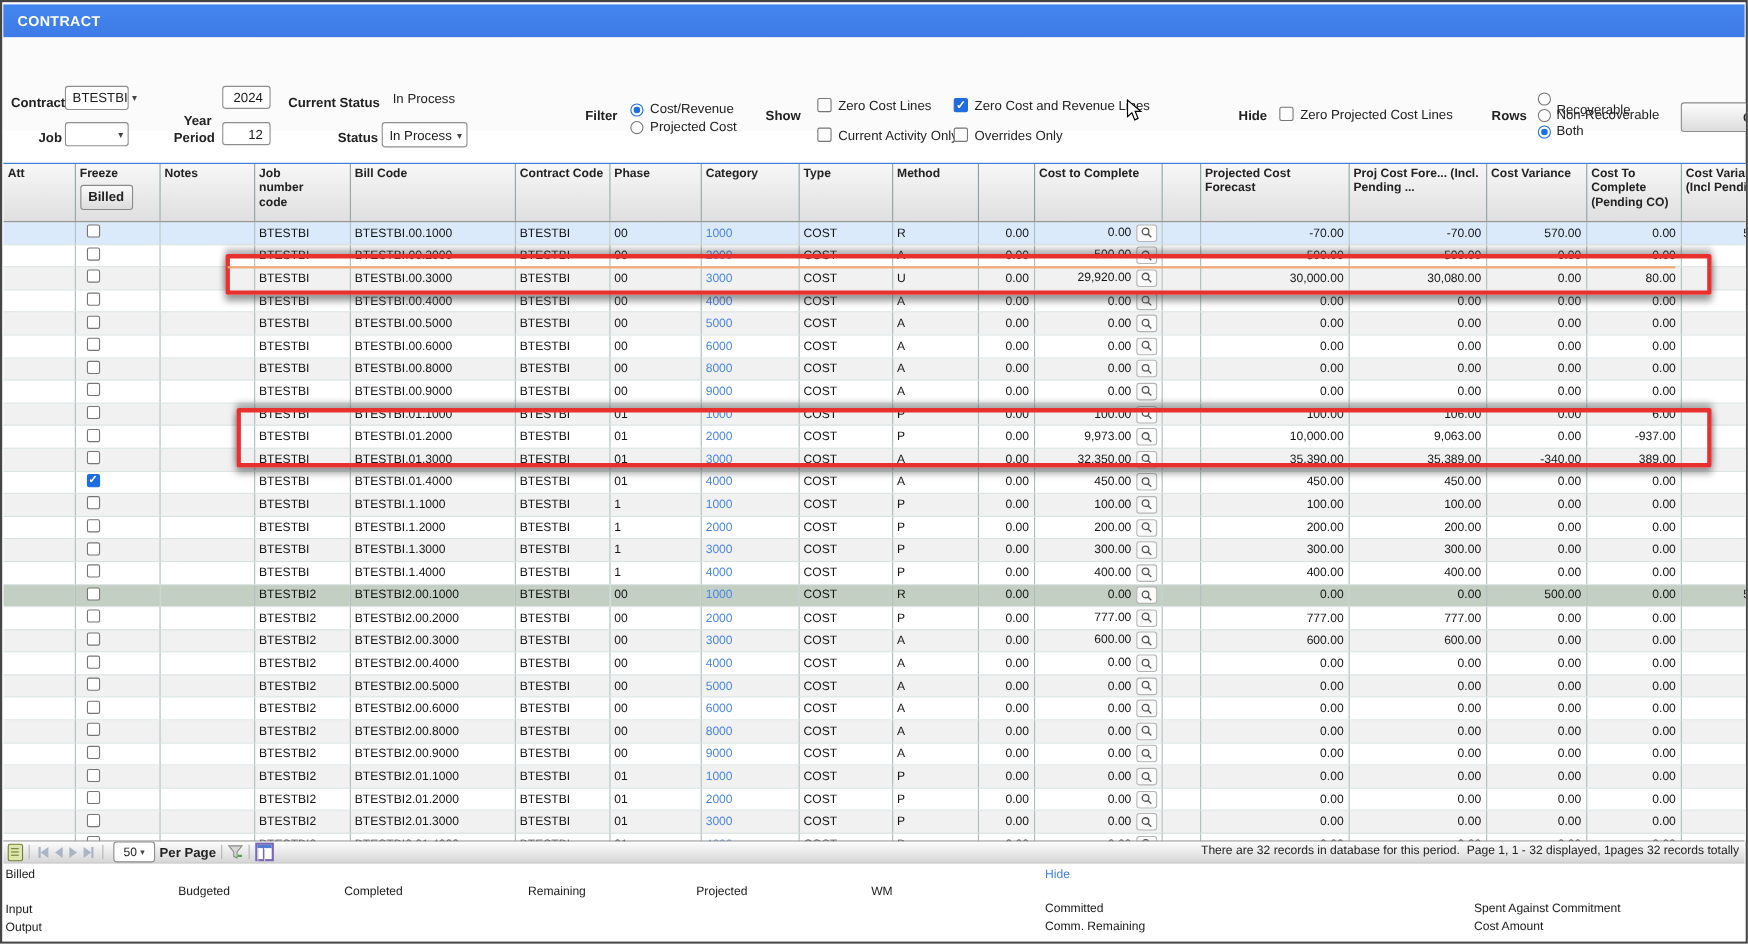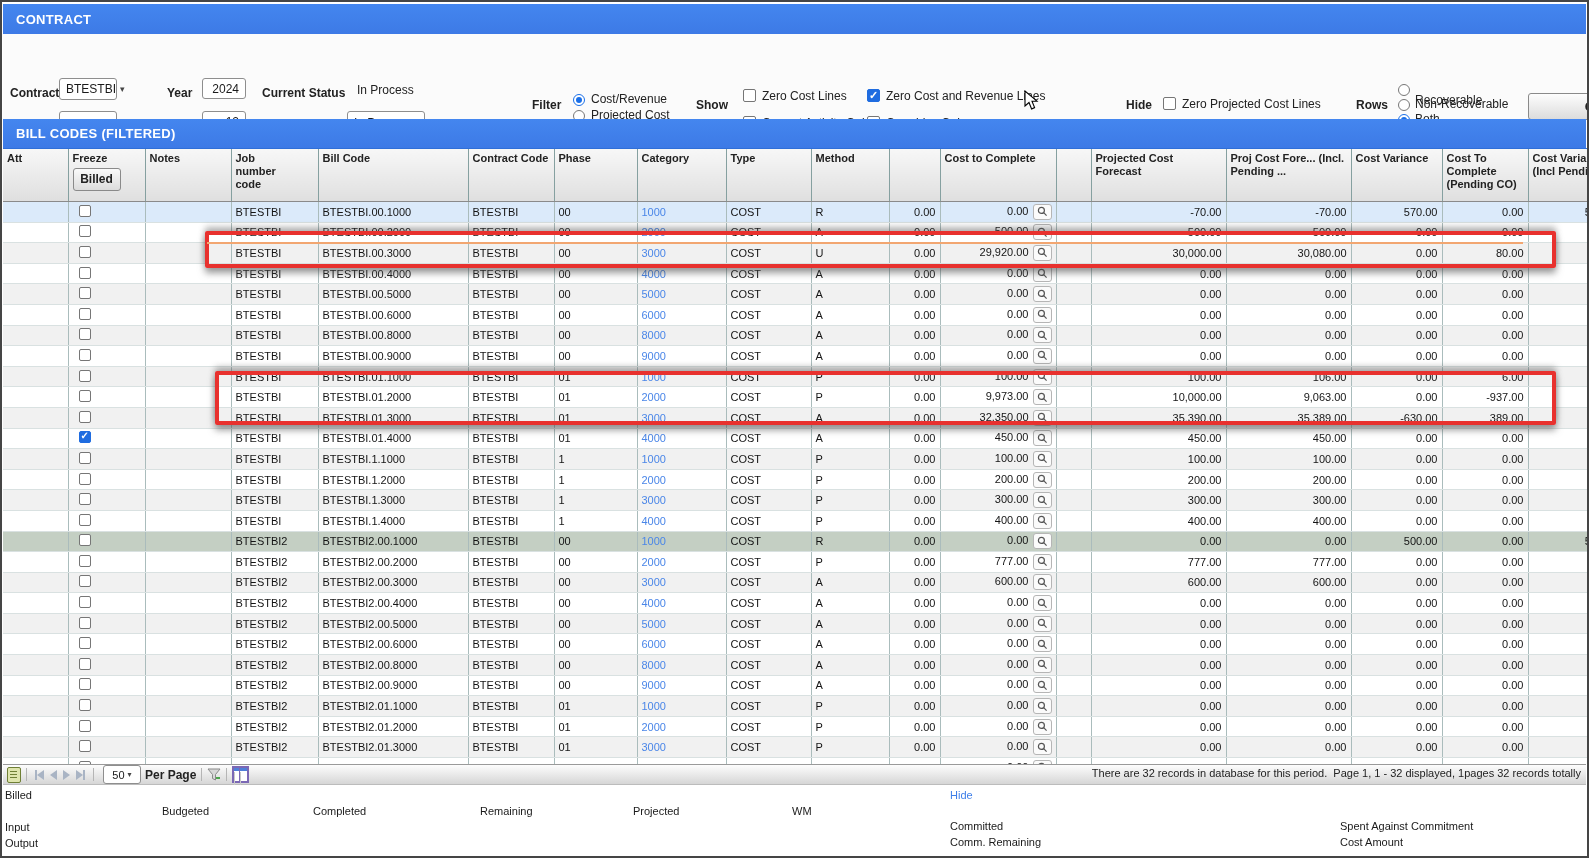--- a/index.html
+++ b/index.html
@@ -105,21 +105,21 @@
     <div class="selbox" style="left:56px;top:44px;width:58px;height:22px;">
       <span>BTESTBI</span>
       <span class="chev">▾</span>
     </div>
     <span class="flabel" style="left:32px;top:84px;">Job</span>
     <div class="selbox" style="left:56px;top:77px;width:58px;height:22px;">
       <span></span>
       <span class="chev">▾</span>
     </div>
 
-    <span class="flabel" style="left:164px;top:52px;">Year</span>
+    <span class="flabel" style="left:164px;top:69px;">Year</span>
     <div class="inpbox" style="left:199px;top:44px;width:44px;height:21px;">
       <span>2024</span>
     </div>
     <span class="flabel" style="left:155px;top:84px;">Period</span>
     <div class="inpbox" style="left:199px;top:77px;width:44px;height:21px;">
       <span>12</span>
     </div>
 
     <span class="flabel" style="left:259px;top:52px;">Current Status</span>
     <span class="fvalue" style="left:354px;top:49px;">In Process</span>
@@ -153,23 +153,20 @@
     <span class="radio" style="left:1395px;top:50px;"></span>
     <span class="optlbl" style="left:1412px;top:59px;">Recoverable</span>
     <span class="radio" style="left:1395px;top:65px;"></span>
     <span class="optlbl" style="left:1412px;top:63px;">Non-Recoverable</span>
     <span class="radio sel" style="left:1395px;top:80px;"></span>
     <span class="optlbl" style="left:1412px;top:78px;">Both</span>
 
     <div class="gobtn" style="left:1525px;top:59px;">Go</div>
   </div>
 
-  <div class="bluebar" style="top:117px;height:29px;">
-    <span>BILL CODES (FILTERED)</span>
-  </div>
 
   <div class="gridwrap">
     <table class="grid">
       <colgroup>
         <col style="width:65px">
           <col style="width:77px">
           <col style="width:86px">
           <col style="width:87px">
         <col style="width:150px">
           <col style="width:86px">
@@ -478,21 +475,21 @@
             <td class="num">0.00</td>
             <td class="num"><span>32,350.00</span><span class="magbtn">
                 <svg width="11" height="11" viewBox="0 0 11 11">
                   <circle cx="4.4" cy="4.4" r="3" fill="none" stroke="#555" stroke-width="1.2"></circle>
                   <line x1="6.7" y1="6.7" x2="9.6" y2="9.6" stroke="#555" stroke-width="1.2"></line>
                 </svg>
               </span></td>
             <td></td>
             <td class="num">35,390.00</td>
             <td class="num">35,389.00</td>
-            <td class="num">-630.00</td>
+            <td class="num">-340.00</td>
             <td class="num bluenum"><span>389.00</span></td>
             <td class="num"></td>
           </tr>
           <tr>
             <td></td>
             <td><span class="gridcb on" style="display: inline-block;"></span></td>
             <td></td>
             <td>BTESTBI</td>
             <td>BTESTBI.01.4000</td>
             <td>BTESTBI</td>

